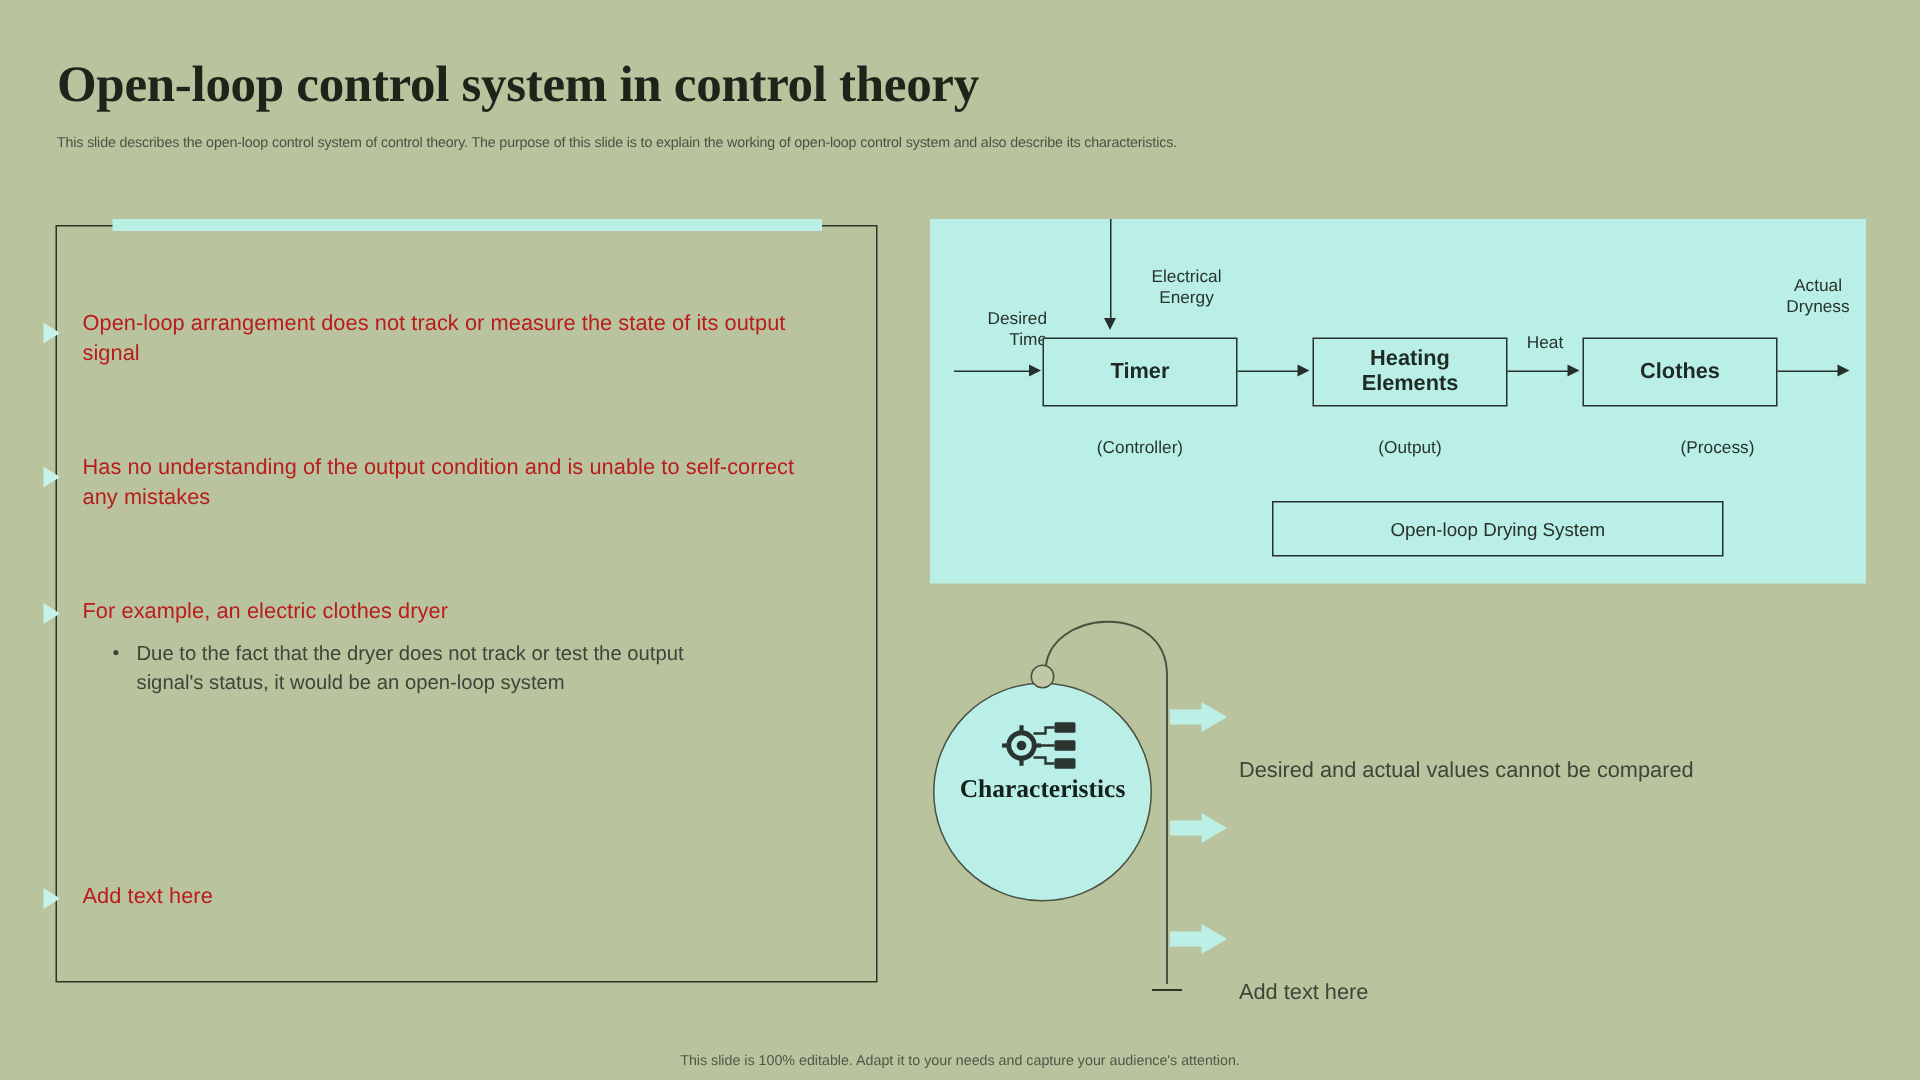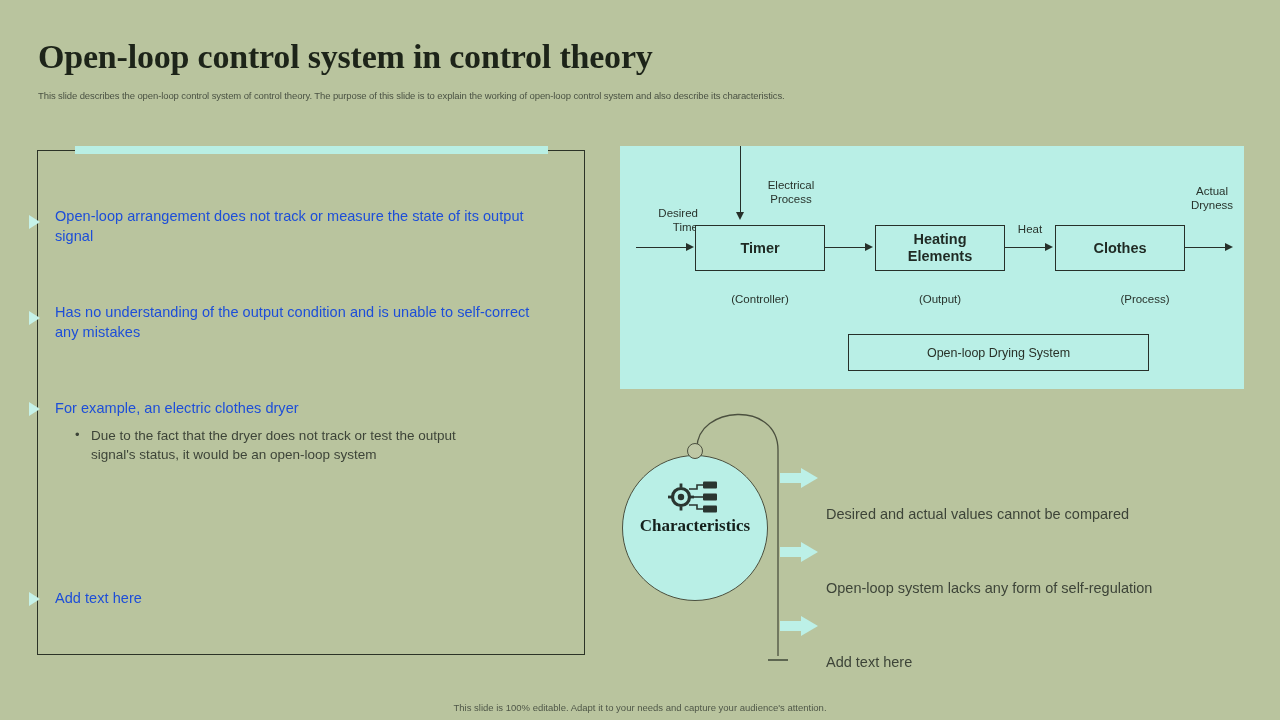--- a/index.html
+++ b/index.html
@@ -81,21 +81,21 @@
     height: 0;
     border-top: 7px solid transparent;
     border-bottom: 7px solid transparent;
     border-left: 11px solid #c6f2e9;
   }
   .bullet-text {
     position: absolute;
     left: 18px;
     font-size: 14.5px;
     line-height: 19.5px;
-    color: #1d4ed8;
+    color: #b91c1c;
     letter-spacing: 0.05px;
   }
   .sub-list {
     position: absolute;
     left: 35px;
     font-size: 13.5px;
     line-height: 19px;
     color: #3d4438;
   }
   .sub-item {
@@ -325,21 +325,21 @@
   </div>
 
   <div class="diagram-panel">
 
     <div class="dlabel" style="left:8px;top:60px;width:70px;white-space:pre-line;text-align:right;">Desired
 Time</div>
     <div class="hline" style="left:16px;top:101px;width:52px;"></div>
     <div class="arrow-r" style="left:66px;top:97px;"></div>
 
     <div class="dlabel" style="left:126px;top:32px;width:90px;white-space:pre-line;">Electrical
-Process</div>
+Energy</div>
     <div class="vline" style="left:120px;top:0;height:68px;"></div>
     <div class="arrow-d" style="left:116px;top:66px;"></div>
 
     <div class="blk" style="left:75px;top:79px;width:130px;height:46px;">Timer</div>
     <div class="dcap" style="left:75px;top:147px;width:130px;">(Controller)</div>
 
     <div class="hline" style="left:205px;top:101px;width:42px;"></div>
     <div class="arrow-r" style="left:245px;top:97px;"></div>
 
     <div class="blk" style="left:255px;top:79px;width:130px;height:46px;white-space:pre-line;">Heating
@@ -390,21 +390,20 @@
   <div class="arrow-block" style="left:780px;top:468px;">
     <span class="shaft"></span>
     <span class="head"></span>
   </div>
   <div class="right-item-text" style="top:470px;">Desired and actual values cannot be compared</div>
 
   <div class="arrow-block" style="left:780px;top:542px;">
     <span class="shaft"></span>
     <span class="head"></span>
   </div>
-  <div class="right-item-text" style="top:544px;">Open-loop system lacks any form of self-regulation</div>
 
   <div class="arrow-block" style="left:780px;top:616px;">
     <span class="shaft"></span>
     <span class="head"></span>
   </div>
   <div class="right-item-text" style="top:618px;">Add text here</div>
 
   <div class="footer">This slide is 100% editable. Adapt it to your needs and capture your audience's attention.</div>
 
 </div>

